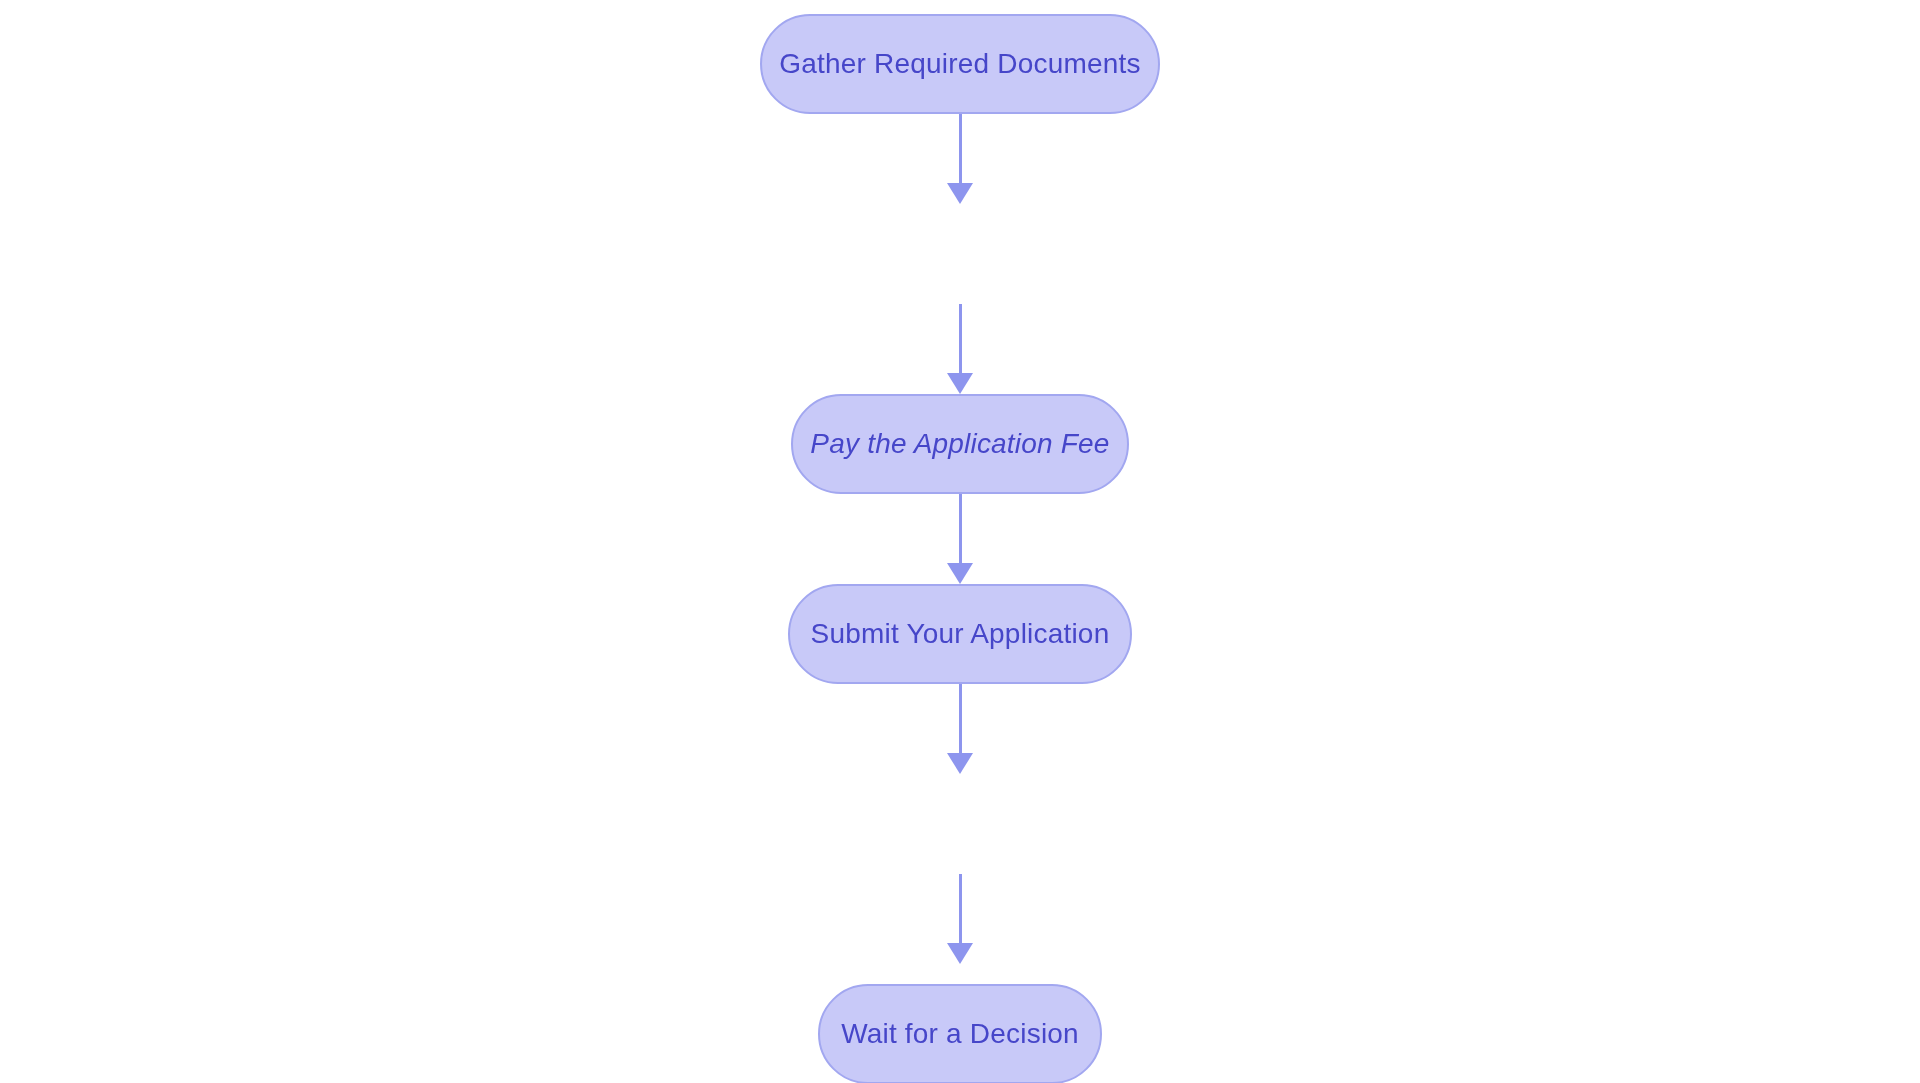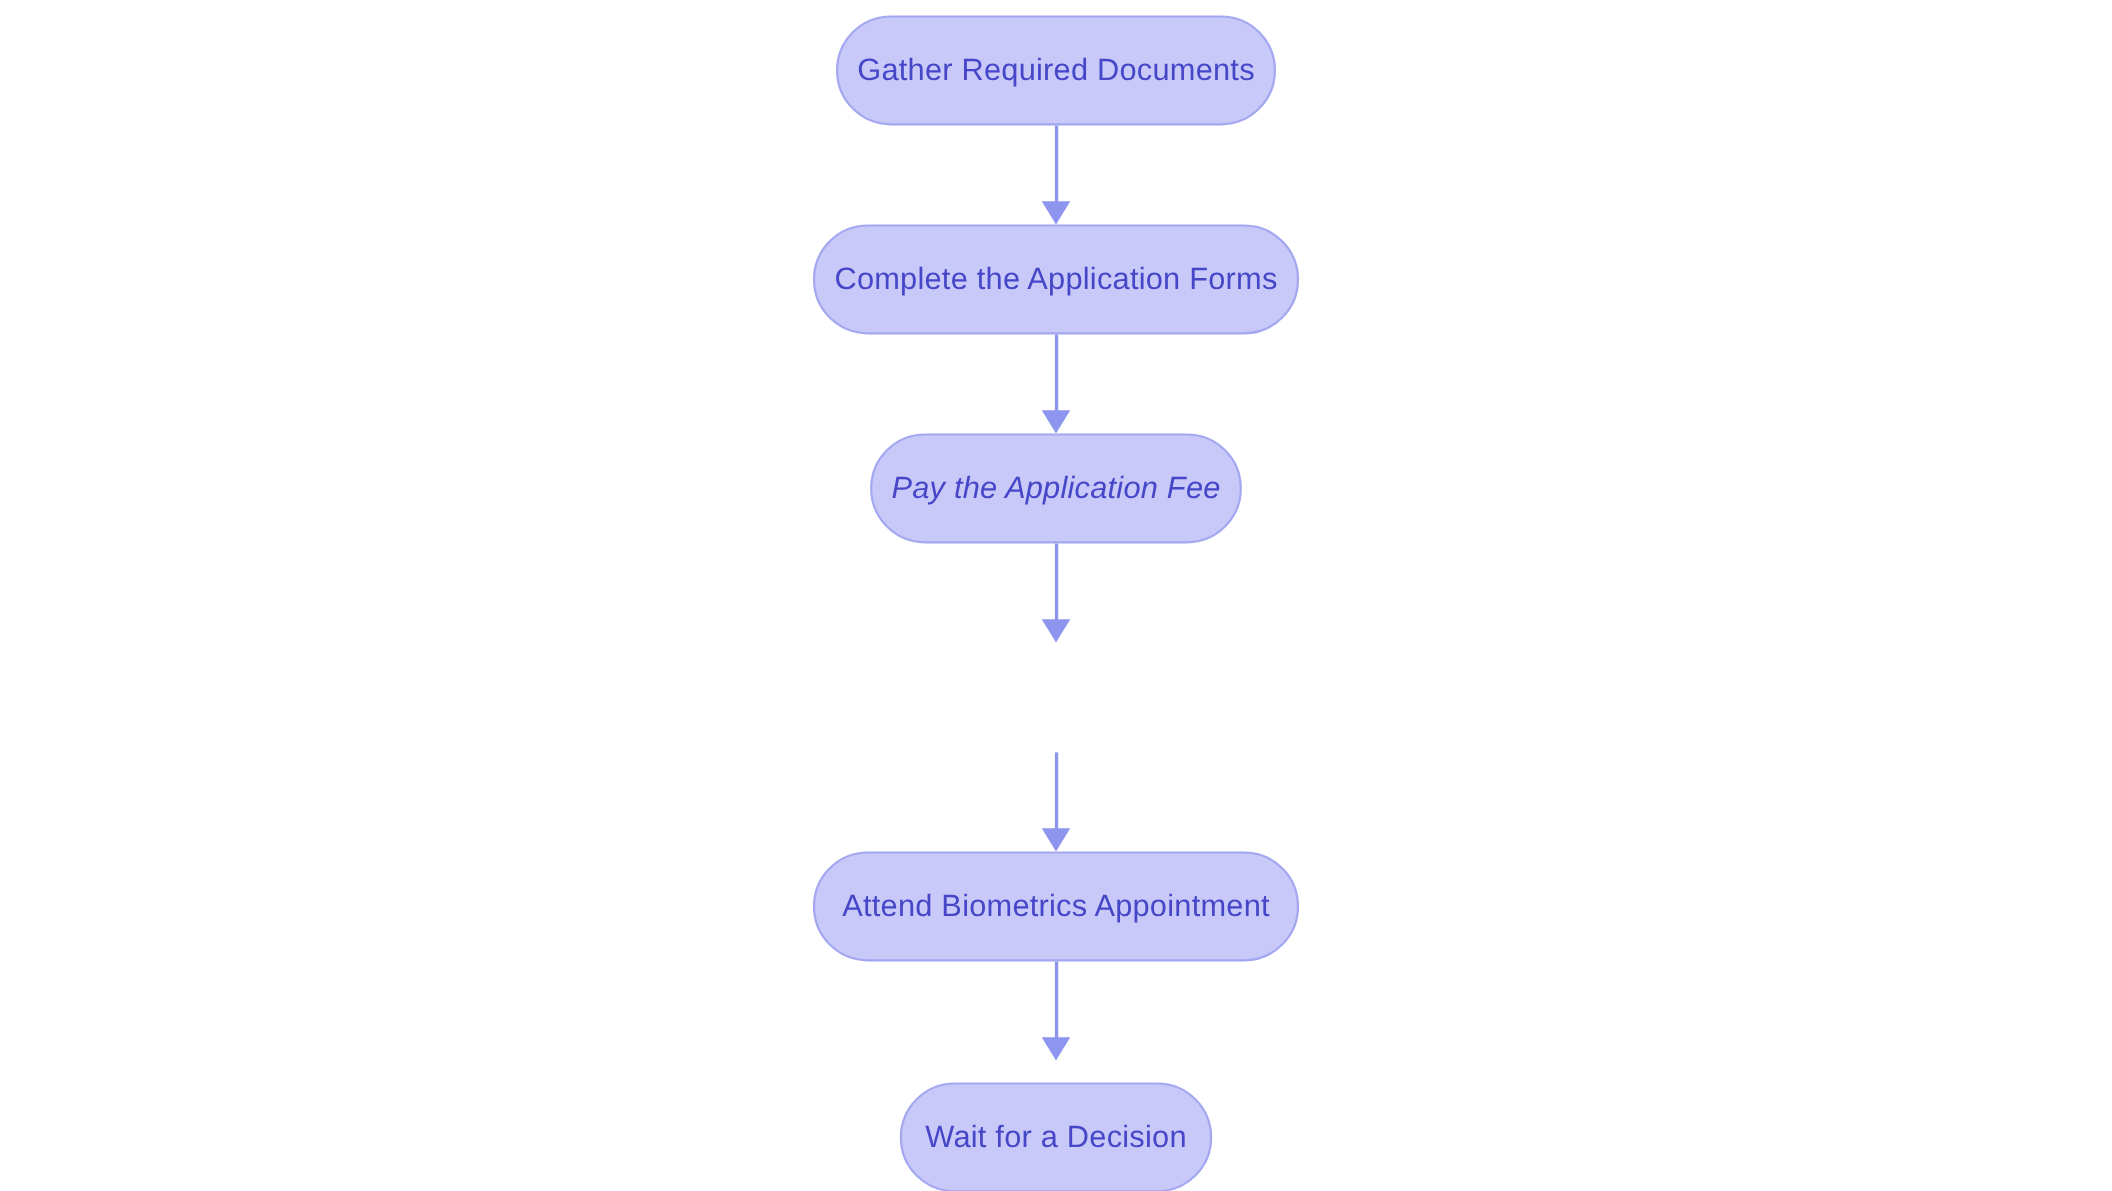--- a/index.html
+++ b/index.html
@@ -58,25 +58,22 @@
     <div class="edge-head" style="left: 947px; top: 373px;"></div>
     <div class="edge-line" style="left: 958.5px; top: 494px; height: 72px;"></div>
     <div class="edge-head" style="left: 947px; top: 563px;"></div>
     <div class="edge-line" style="left: 958.5px; top: 684px; height: 72px;"></div>
     <div class="edge-head" style="left: 947px; top: 753px;"></div>
     <div class="edge-line" style="left: 958.5px; top: 874px; height: 72px;"></div>
     <div class="edge-head" style="left: 947px; top: 943px;"></div>
     <div class="flow-node" style="width: 400px; height: 100px; left: 760px; top: 14px;">
     <span class="label">Gather Required Documents</span>
   </div>
-    <div class="flow-node" style="width: 442px; height: 100px; left: 739px; top: 204px;">
-    <span class="label">Complete the Application Forms</span>
-  </div>
     <div class="flow-node" style="width: 338px; height: 100px; left: 791px; top: 394px; font-style: italic;">
     <span class="label">Pay the Application Fee</span>
   </div>
-    <div class="flow-node" style="width: 442px; height: 100px; left: 739px; top: 774px;">
-    <span class="label">Attend Biometrics Appointment</span>
+    <div class="flow-node" style="width: 344px; height: 100px; left: 788px; top: 584px;">
+    <span class="label">Submit Your Application</span>
   </div>
     <div class="flow-node" style="width: 284px; height: 100px; left: 818px; top: 984px;">
     <span class="label">Wait for a Decision</span>
   </div>
   </div>
 
 </body></html>

